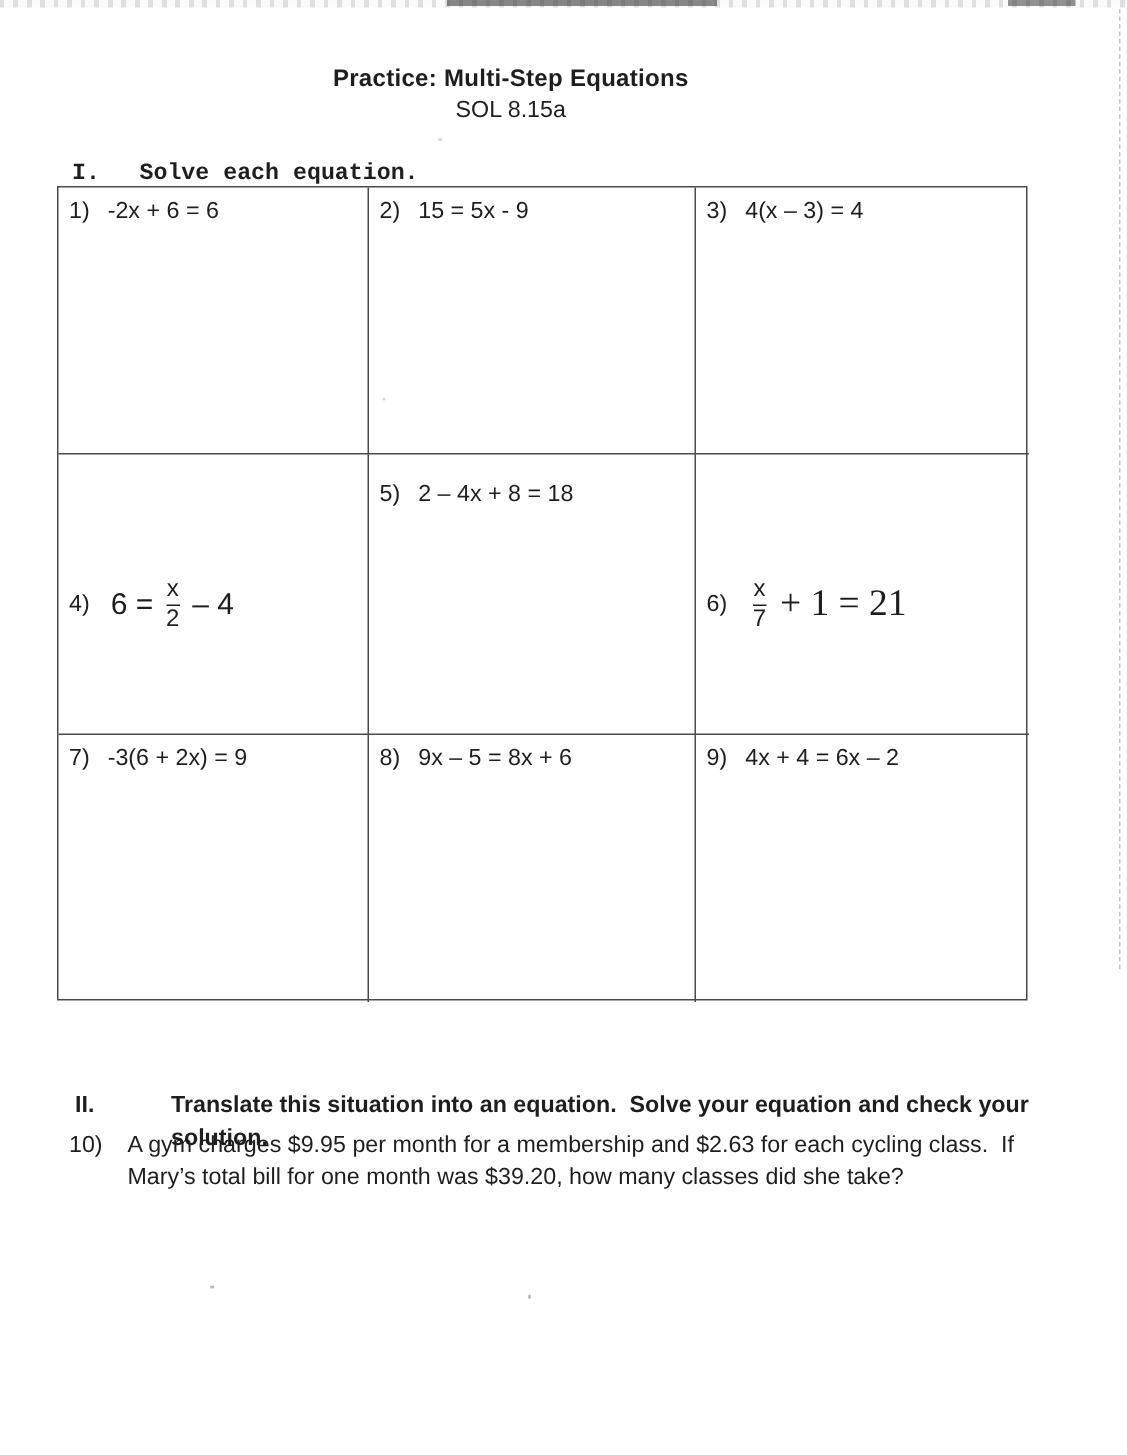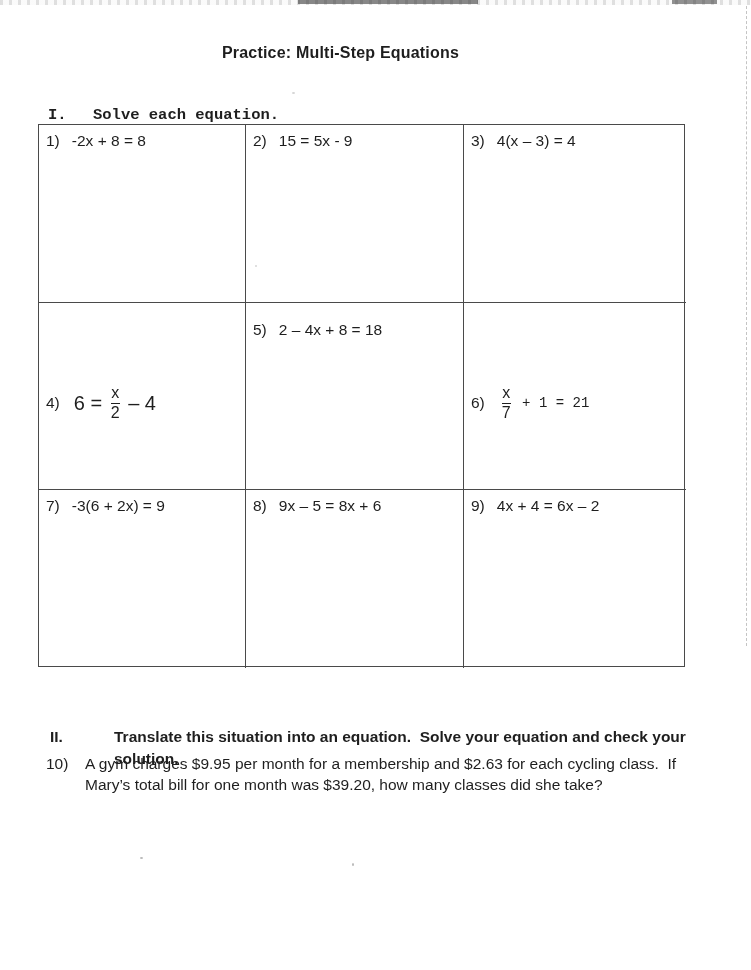--- a/index.html
+++ b/index.html
@@ -64,21 +64,21 @@
   .eq-cell .eq { white-space: pre; }
   .row2 { padding-top: 14px; }
   .frac-line { display: flex; align-items: center; }
   .frac-line .pnum { margin-right: 14px; }
   .frac {
     display: inline-flex; flex-direction: column; align-items: center;
     line-height: 1.05; vertical-align: middle; padding: 0 3px;
   }
   .frac .bar { width: 100%; border-top: 1.6px solid #1e1e1e; margin: 1px 0; }
   .big-eq { font-size: 20px; }
-  .serif-eq { font-family: Liberation Mono, monospace; font-size: 14px; }
+  .serif-eq { font-family: Liberation Serif, serif; font-size: 25px; }
   .frac-mid { font-size: 16px; font-weight: 500; }
 
   
   .sec2-head {
     position: absolute; top: 726px; left: 50px; width: 660px;
     font-weight: bold; font-size: 15.5px; line-height: 22px;
     display: flex;
     gap: 19px;
   }
   .sec2-head .numeral { flex: 0 0 45px; }
@@ -99,31 +99,32 @@
 <div class="noise-top-dark1"></div>
 <div class="noise-top-dark2"></div>
 <div class="edge-dash-right"></div>
 <div class="speck speck1"></div>
 <div class="speck speck2"></div>
 <div class="speck speck3"></div>
 <div class="speck speck4"></div>
 
 <div class="title-block">
   <div class="doc-title">Practice: Multi-Step Equations</div>
+  <div class="doc-subtitle">SOL 8.15a</div>
 </div>
 
 <div class="sec1-head">
   <span class="numeral">I.</span><span>Solve each equation.</span>
 </div>
 
 <div class="eq-table">
 
   <div class="eq-cell">
     <span class="pnum">1)</span>
-    <span class="eq">-2x + 8 = 8</span>
+    <span class="eq">-2x + 6 = 6</span>
   </div>
 
   <div class="eq-cell">
     <span class="pnum">2)</span>
     <span class="eq">15 = 5x - 9</span>
   </div>
 
   <div class="eq-cell">
     <span class="pnum">3)</span>
     <span class="eq">4(x – 3) = 4</span>

